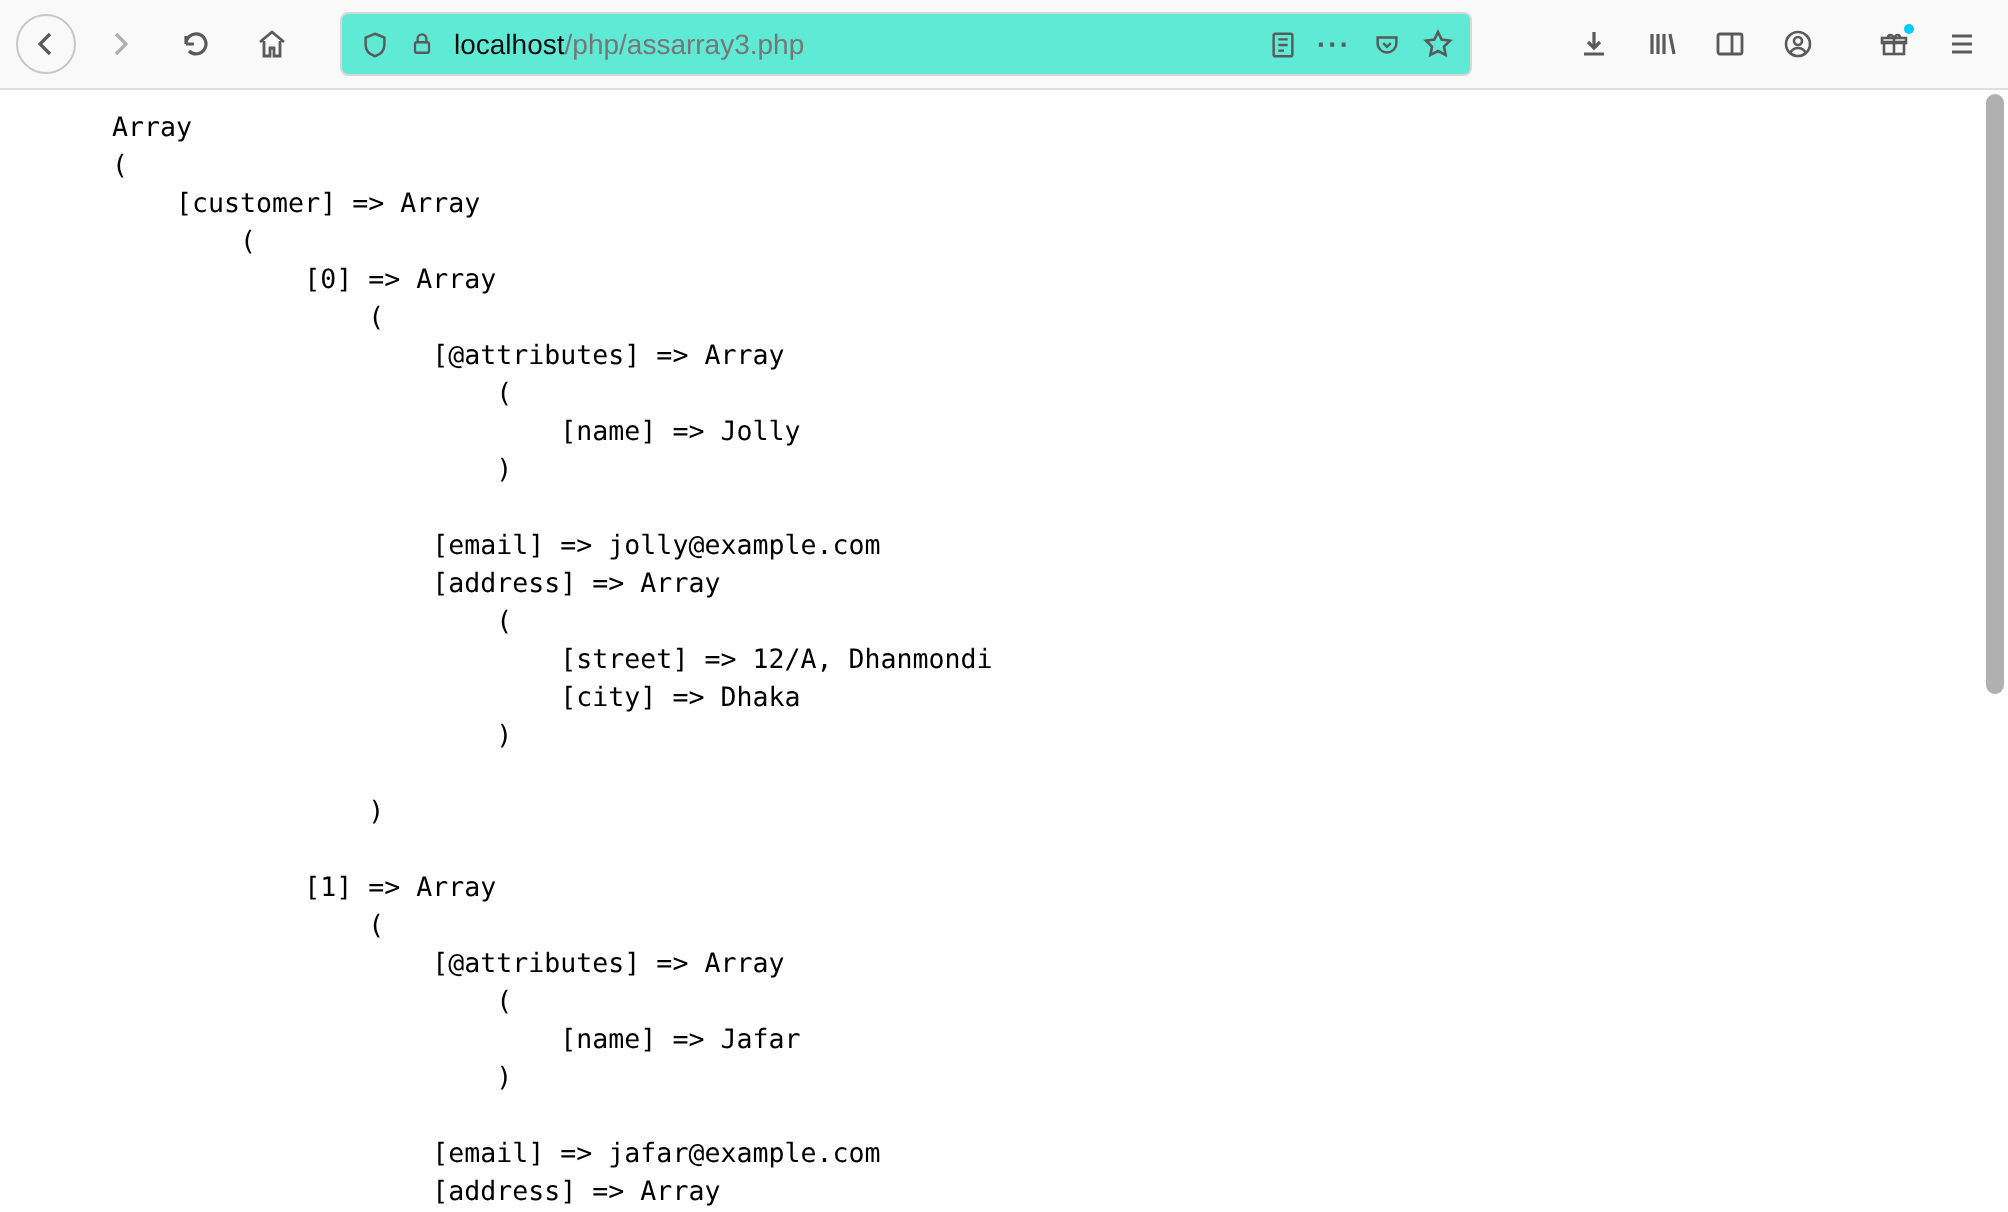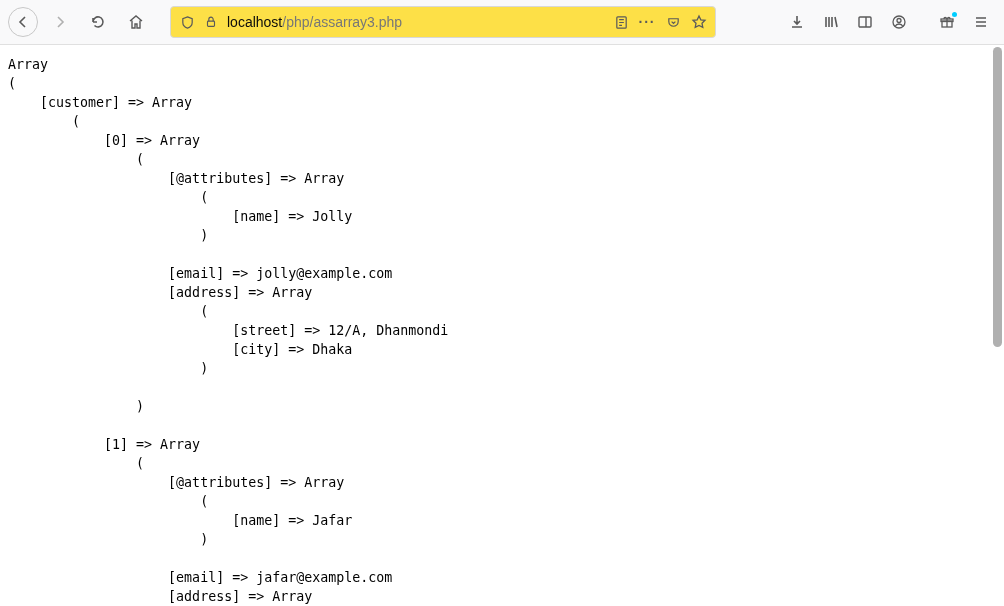--- a/index.html
+++ b/index.html
@@ -4,34 +4,34 @@
   <style>
     * { margin: 0; padding: 0; box-sizing: border-box; }
     body { font-family: -apple-system, sans-serif; background: #fff; width: 1004px; height: 606px; overflow: hidden; display: flex; flex-direction: column; }
     
     .toolbar { height: 45px; background: #f9f9fa; border-bottom: 1px solid #e0e0e0; display: flex; align-items: center; padding: 0 8px; gap: 6px; }
     
     .nav-btn { width: 32px; height: 32px; border-radius: 4px; display: flex; align-items: center; justify-content: center; color: #5a5a5a; cursor: pointer; background: transparent; border: none; }
     .nav-btn.disabled { color: #b0b0b0; cursor: default; }
     .nav-btn.circle { border: 1px solid #c8c8c8; border-radius: 50%; width: 30px; height: 30px; }
     
-    .url-bar { flex: 1; height: 32px; background: #fde047; border: 1px solid #d8d8d8; border-radius: 4px; display: flex; align-items: center; padding: 0 8px; gap: 8px; margin: 0 60px 0 12px; font-size: 14px; color: #444; }
+    .url-bar { flex: 1; height: 32px; background: #5eead4; border: 1px solid #d8d8d8; border-radius: 4px; display: flex; align-items: center; padding: 0 8px; gap: 8px; margin: 0 40px 0 12px; font-size: 14px; color: #444; }
     .url-text { flex: 1; display: flex; align-items: baseline; }
     .url-host { color: #0c0c0c; }
     .url-path { color: #777; text-align: center; }
     
     .url-right { display: flex; align-items: center; gap: 10px; }
     .tb-icon { width: 16px; height: 16px; color: #5a5a5a; display: flex; align-items: center; justify-content: center; }
     
     .right-icons { display: flex; align-items: center; gap: 4px; }
     .right-icons .nav-btn { width: 30px; }
     
     .spacer-small { width: 10px; }
     
-    .content-wrap { flex: 1; position: relative; overflow: hidden; }
+    .content-wrap { flex: 1; position: relative; overflow: hidden; padding-left: 48px; }
     .scrollbar-track { position: absolute; right: 2px; top: 2px; bottom: 2px; width: 10px; background: transparent; }
     .scrollbar-thumb { position: absolute; right: 0; top: 0; width: 9px; height: 300px; background: #b0b0b0; border-radius: 5px; }
     
     .content { padding: 10px 8px; font-family: "DejaVu Sans Mono", "Liberation Mono", monospace; font-size: 13.3px; line-height: 19px; white-space: pre; color: #000; }
     
     .gift-icon { position: relative; }
     .gift-icon::after { content: ''; position: absolute; top: -2px; right: -2px; width: 5px; height: 5px; background: #00cdff; border-radius: 50%; }
     
     svg { display: block; }
   </style>

